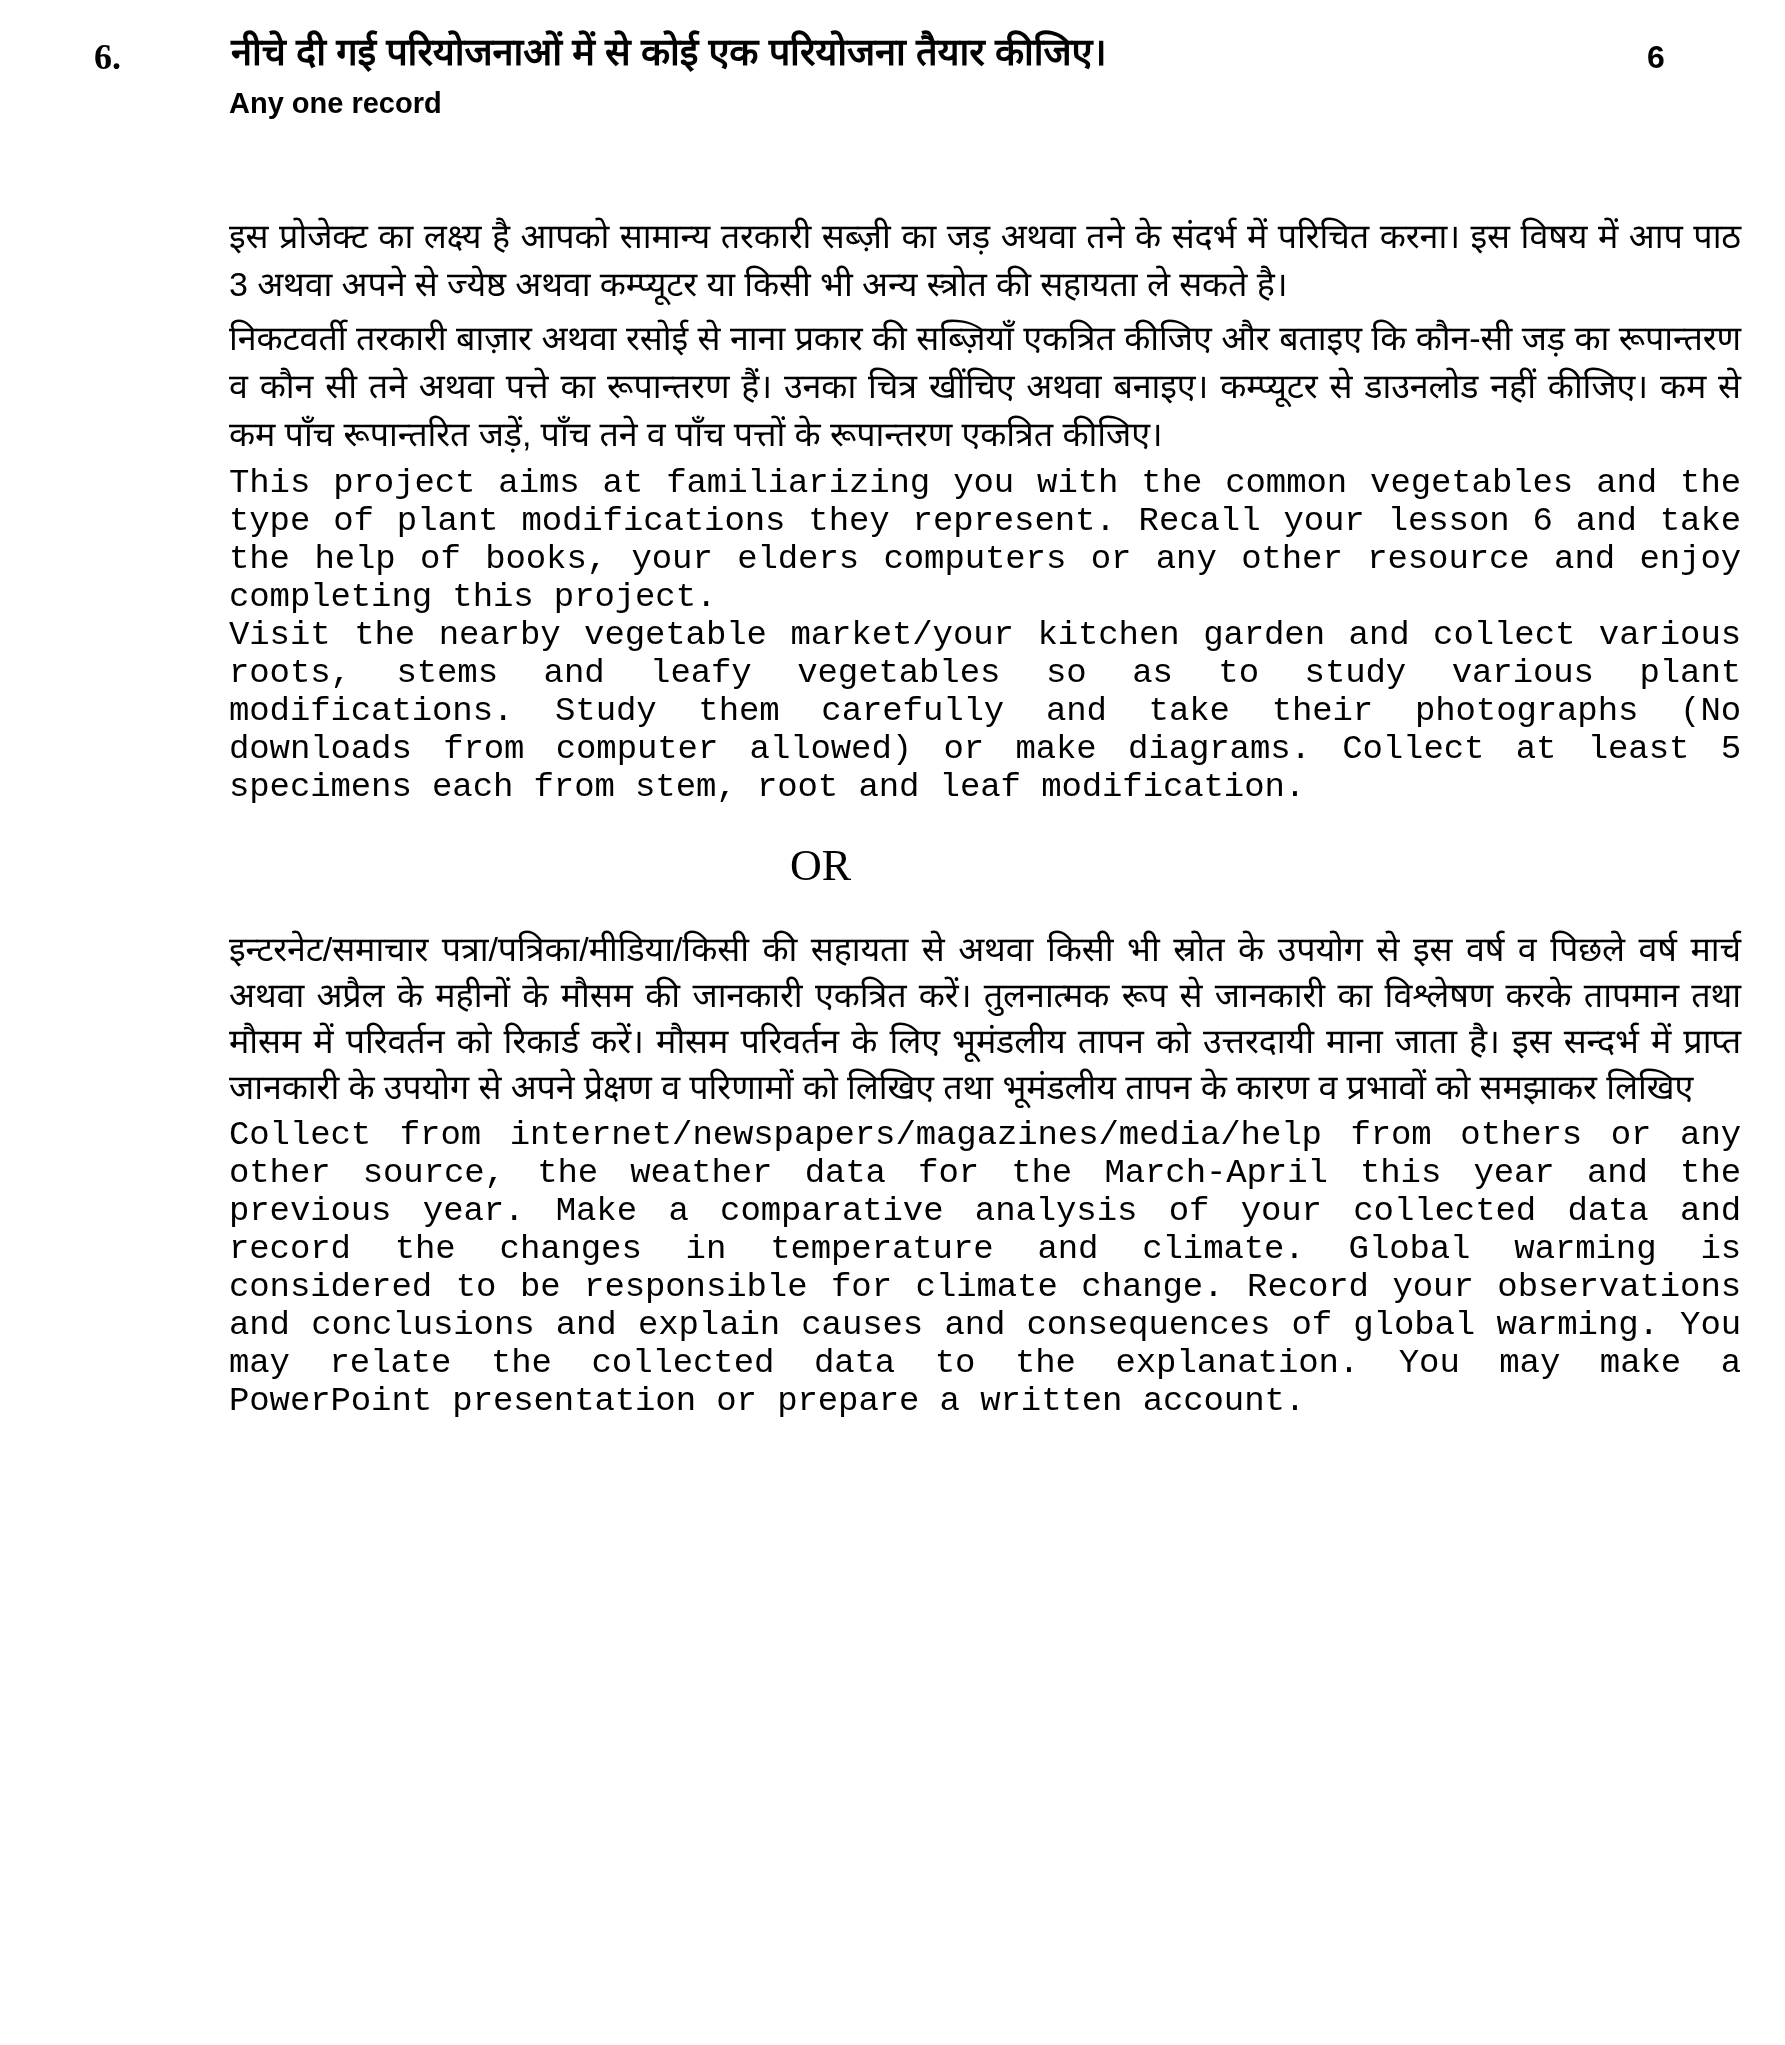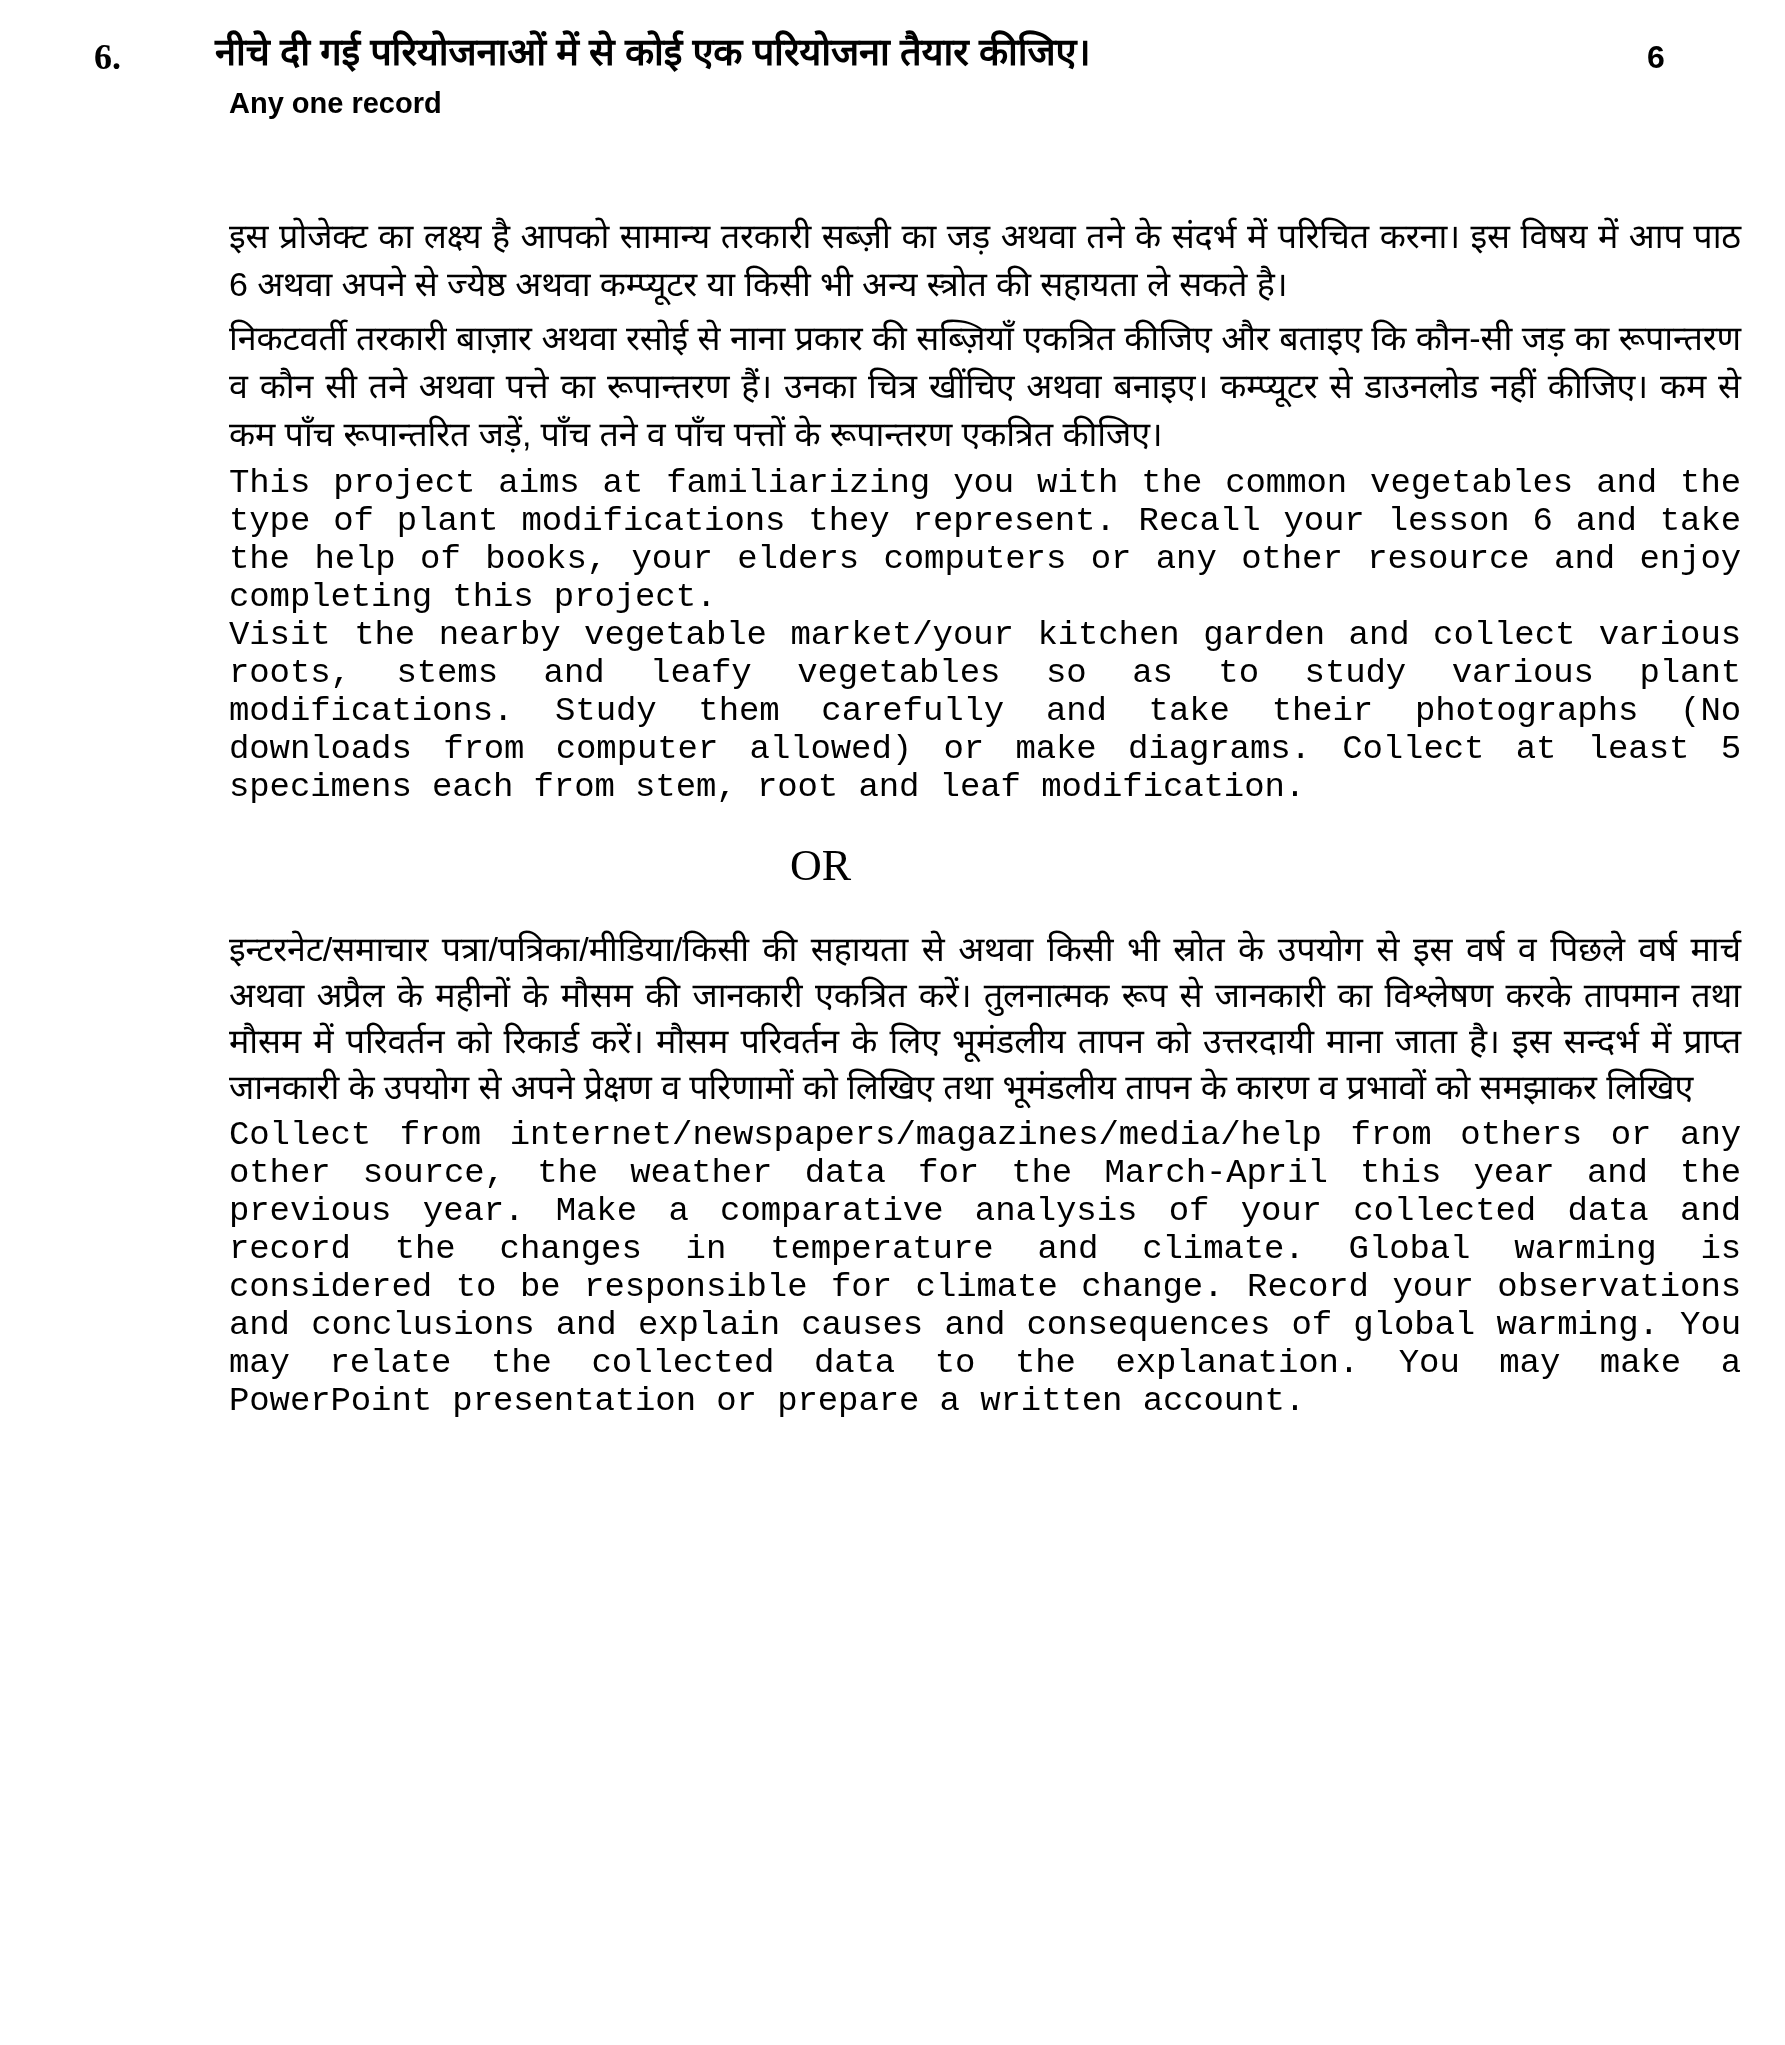--- a/index.html
+++ b/index.html
@@ -37,21 +37,21 @@
     position: absolute;
     left: 94px;
     top: 10.6px;
     font-family: "Liberation Serif", "DejaVu Serif", serif;
     font-weight: bold;
     font-size: 36px;
     line-height: 1;
   }
   .q-title-hi {
     position: absolute;
-    left: 215px;
+    left: 231px;
     top: 0px;
     font-family: "Liberation Sans", "DejaVu Sans", sans-serif;
     font-weight: bold;
     font-size: 38px;
     line-height: 1.30;
     letter-spacing: -0.2px;
     white-space: nowrap;
   }
   .q-title-en {
     position: absolute;
@@ -128,21 +128,21 @@
   <div class="qhead">
     <div class="q-number">6.</div>
     <div class="q-title-hi">नीचे दी गई परियोजनाओं में से कोई एक परियोजना तैयार कीजिए।</div>
     <div class="q-title-en">Any one record</div>
     <div class="q-marks">6</div>
   </div>
 
   <div class="body-col">
 
     <div class="option-a">
-      <p class="hi justify">इस प्रोजेक्ट का लक्ष्य है आपको सामान्य तरकारी सब्ज़ी का जड़ अथवा तने के संदर्भ में परिचित करना। इस विषय में आप पाठ 6 अथवा अपने से ज्येष्ठ अथवा कम्प्यूटर या किसी भी अन्य स्त्रोत की सहायता ले सकते है।</p>
+      <p class="hi justify">इस प्रोजेक्ट का लक्ष्य है आपको सामान्य तरकारी सब्ज़ी का जड़ अथवा तने के संदर्भ में परिचित करना। इस विषय में आप पाठ 3 अथवा अपने से ज्येष्ठ अथवा कम्प्यूटर या किसी भी अन्य स्त्रोत की सहायता ले सकते है।</p>
       <div class="spacer-sm"></div>
       <p class="hi justify">निकटवर्ती तरकारी बाज़ार अथवा रसोई से नाना प्रकार की सब्ज़ियाँ एकत्रित कीजिए और बताइए कि कौन-सी जड़ का रूपान्तरण व कौन सी तने अथवा पत्ते का रूपान्तरण हैं। उनका चित्र खींचिए अथवा बनाइए। कम्प्यूटर से डाउनलोड नहीं कीजिए। कम से कम पाँच रूपान्तरित जड़ें, पाँच तने व पाँच पत्तों के रूपान्तरण एकत्रित कीजिए।</p>
       <div class="spacer-sm"></div>
       <p class="en">This project aims at familiarizing you with the common vegetables and the type of plant modifications they represent. Recall your lesson 6 and take the help of books, your elders computers or any other resource and enjoy completing this project.</p>
       <p class="en">Visit the nearby vegetable market/your kitchen garden and collect various roots, stems and leafy vegetables so as to study various plant modifications. Study them carefully and take their photographs (No downloads from computer allowed) or make diagrams. Collect at least 5 specimens each from stem, root and leaf modification.</p>
     </div>
 
     <div class="spacer-lg"></div>
 
     <div class="or-row">

